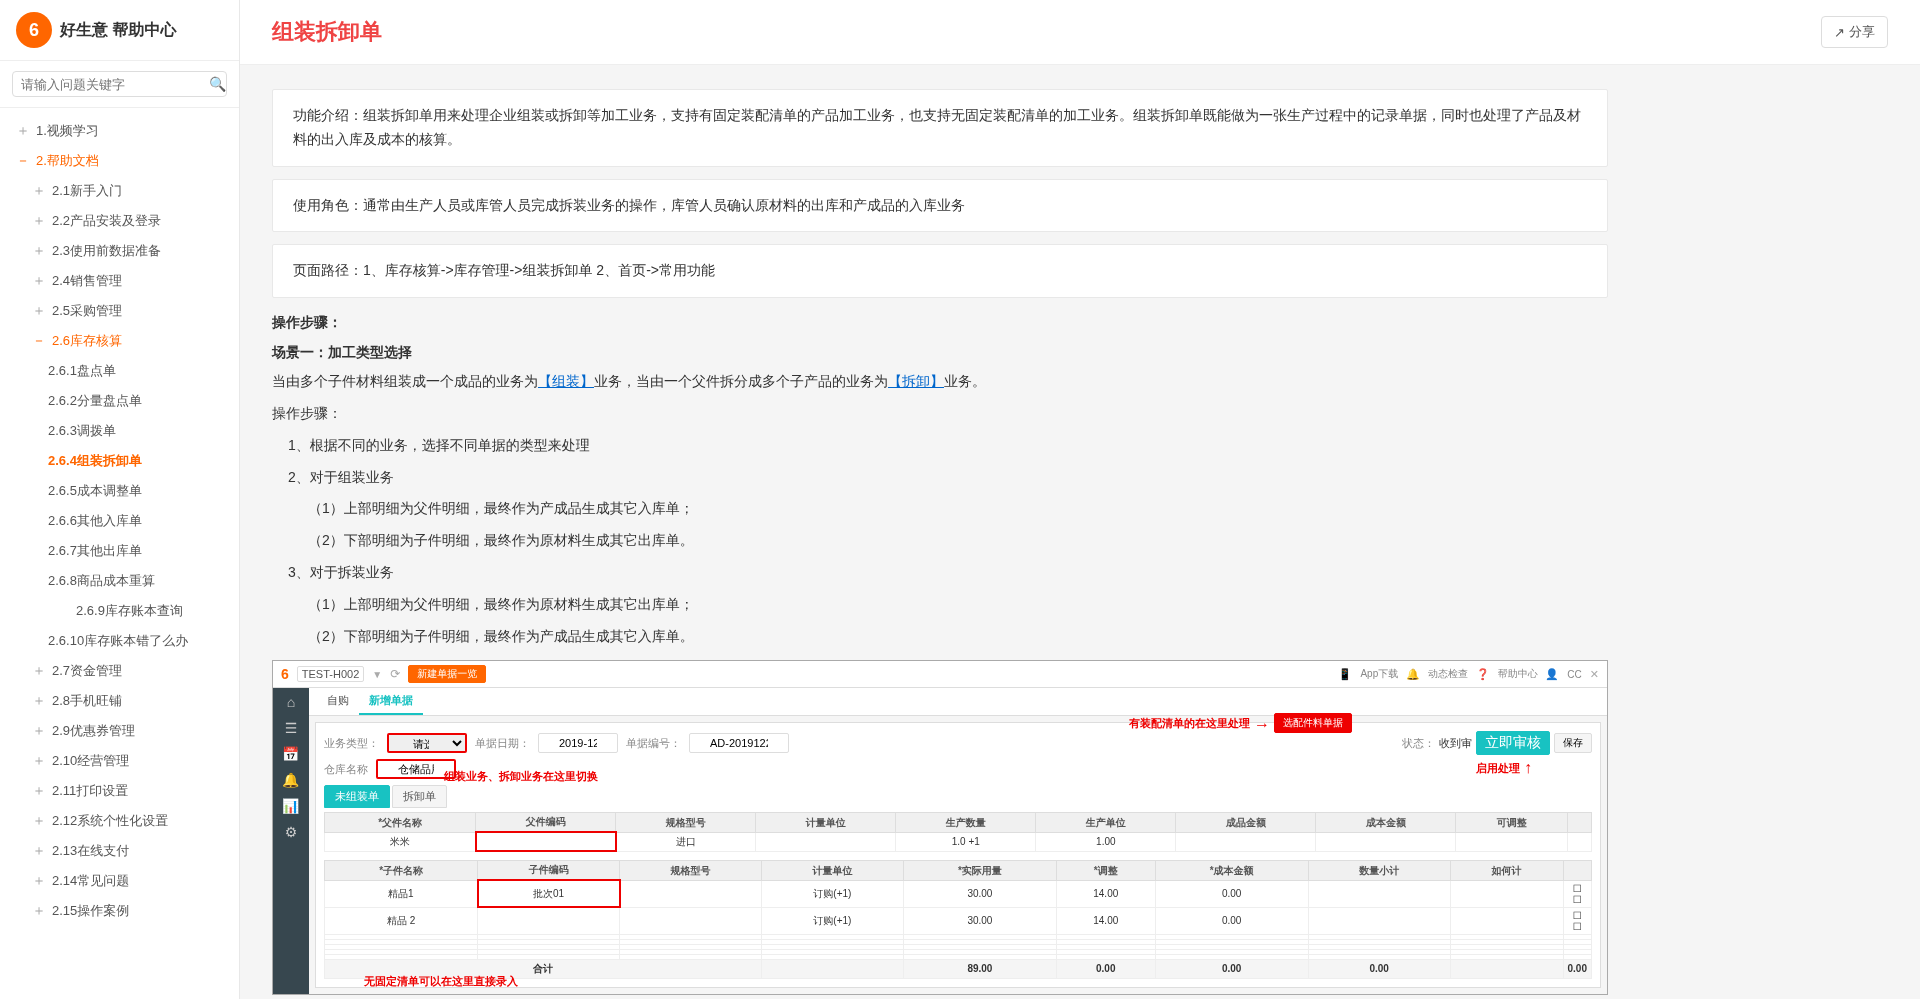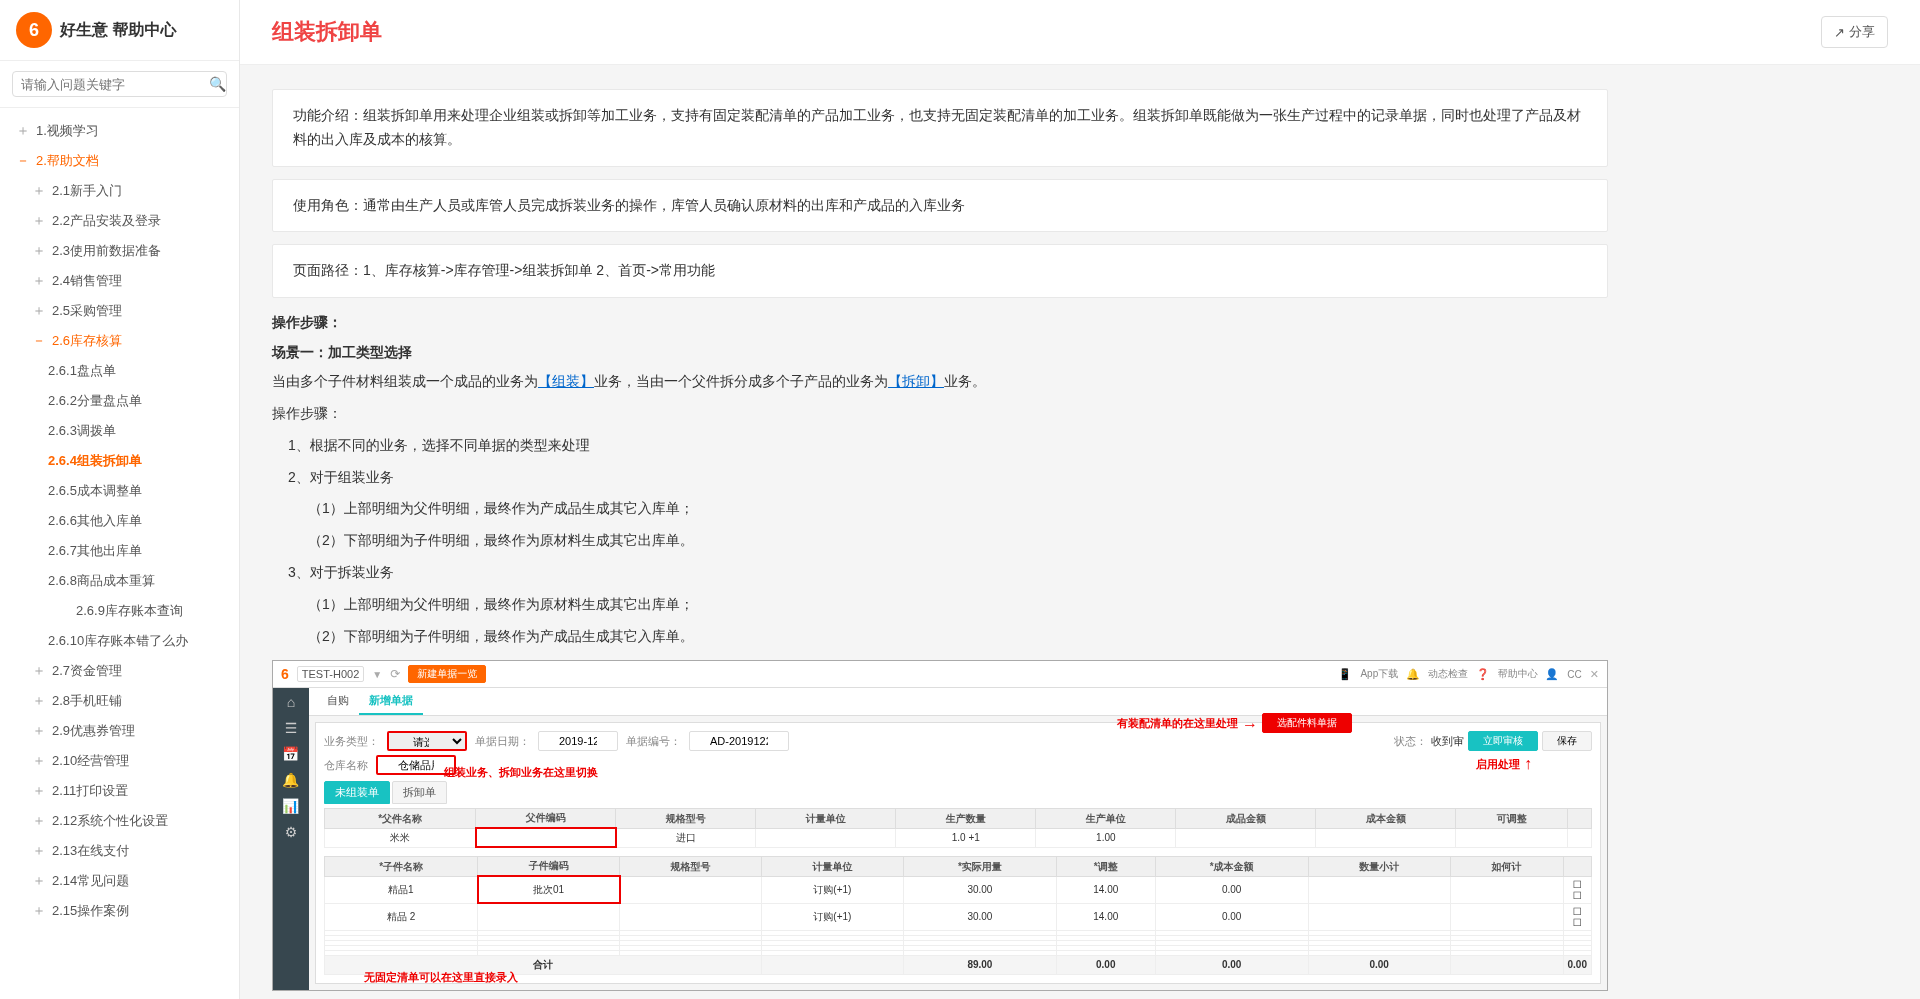--- a/index.html
+++ b/index.html
@@ -135,21 +135,21 @@
     .fm-topbar-icons { margin-left: auto; display: flex; gap: 8px; align-items: center; color: #888; font-size: 11px; }
     .fm-input {
       border: 1px solid #ddd;
       padding: 2px 20px;
       font-size: 11px;
       height: 20px;
       border-radius: 2px;
       min-width: 80px;
     }
     .fm-btn {
-      padding: 2px 14px;
+      padding: 2px 8px;
       font-size: 11px;
       border-radius: 2px;
       border: 1px solid #ddd;
       cursor: pointer;
       background: #f5f5f5;
     }
     .fm-btn.primary { background: #18c2c2; color: #fff; border-color: #18c2c2; }
     .fm-btn.orange { background: #ff6600; color: #fff; border-color: #ff6600; }
     .fm-table {
       width: 100%;
@@ -391,21 +391,21 @@
 
                 <div style="position:absolute;right:240px;top:-18px;display:flex;align-items:center;gap:4px;">
                   <span style="color:#e00;font-size:11px;font-weight:bold;">有装配清单的在这里处理</span>
                   <span style="color:#e00;font-size:16px;">→</span>
                   <button class="fm-btn" style="background:#e00;color:#fff;border-color:#e00;font-size:10px;">选配件料单据</button>
                 </div>
 
                 <div style="margin-left:auto;display:flex;gap:4px;align-items:center;">
                   <span style="color:#888;font-size:11px;">状态：</span>
                   <span style="color:#333;font-size:11px;">收到审</span>
-                  <button class="fm-btn primary" style="font-size:10px;">立即审核</button>
+                  <button class="fm-btn primary" style="font-size:14px;">立即审核</button>
                   <button class="fm-btn" style="font-size:10px;">保存</button>
                 </div>
               </div>
 
               <div style="display:flex;align-items:center;gap:8px;margin-bottom:6px;font-size:11px;position:relative;">
                 <span style="color:#888;">仓库名称</span>
                 <input class="fm-input" value="仓储品用" style="width: 80px; border: 2px solid rgb(238, 0, 0);">
 
                 <div style="position:absolute;right:60px;top:0;display:flex;align-items:center;gap:4px;">
                   <span style="color:#e00;font-size:11px;font-weight:bold;">启用处理</span>

